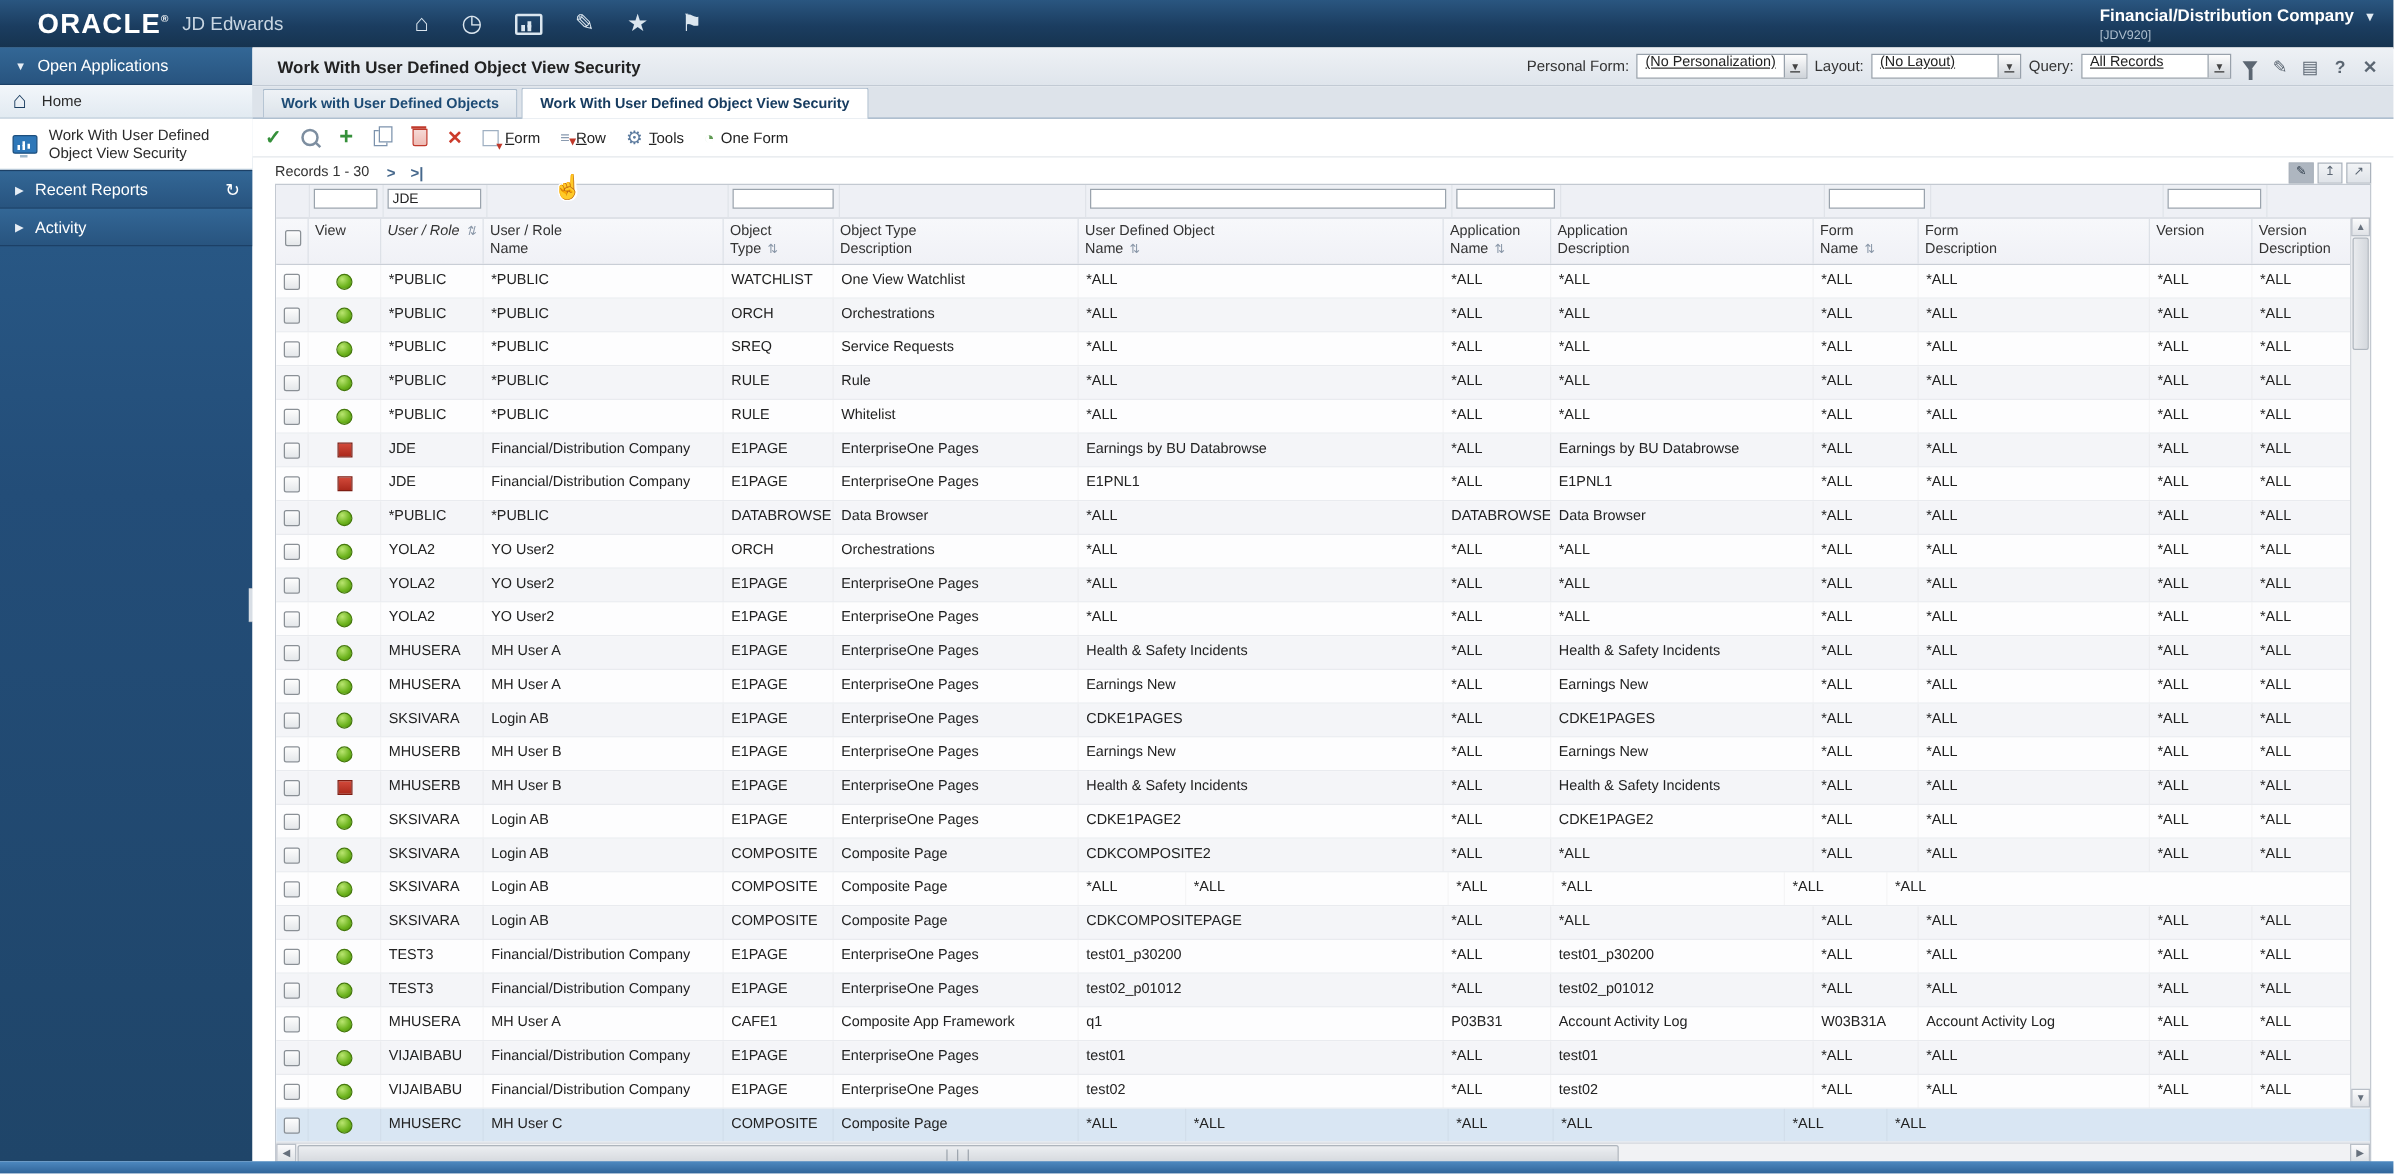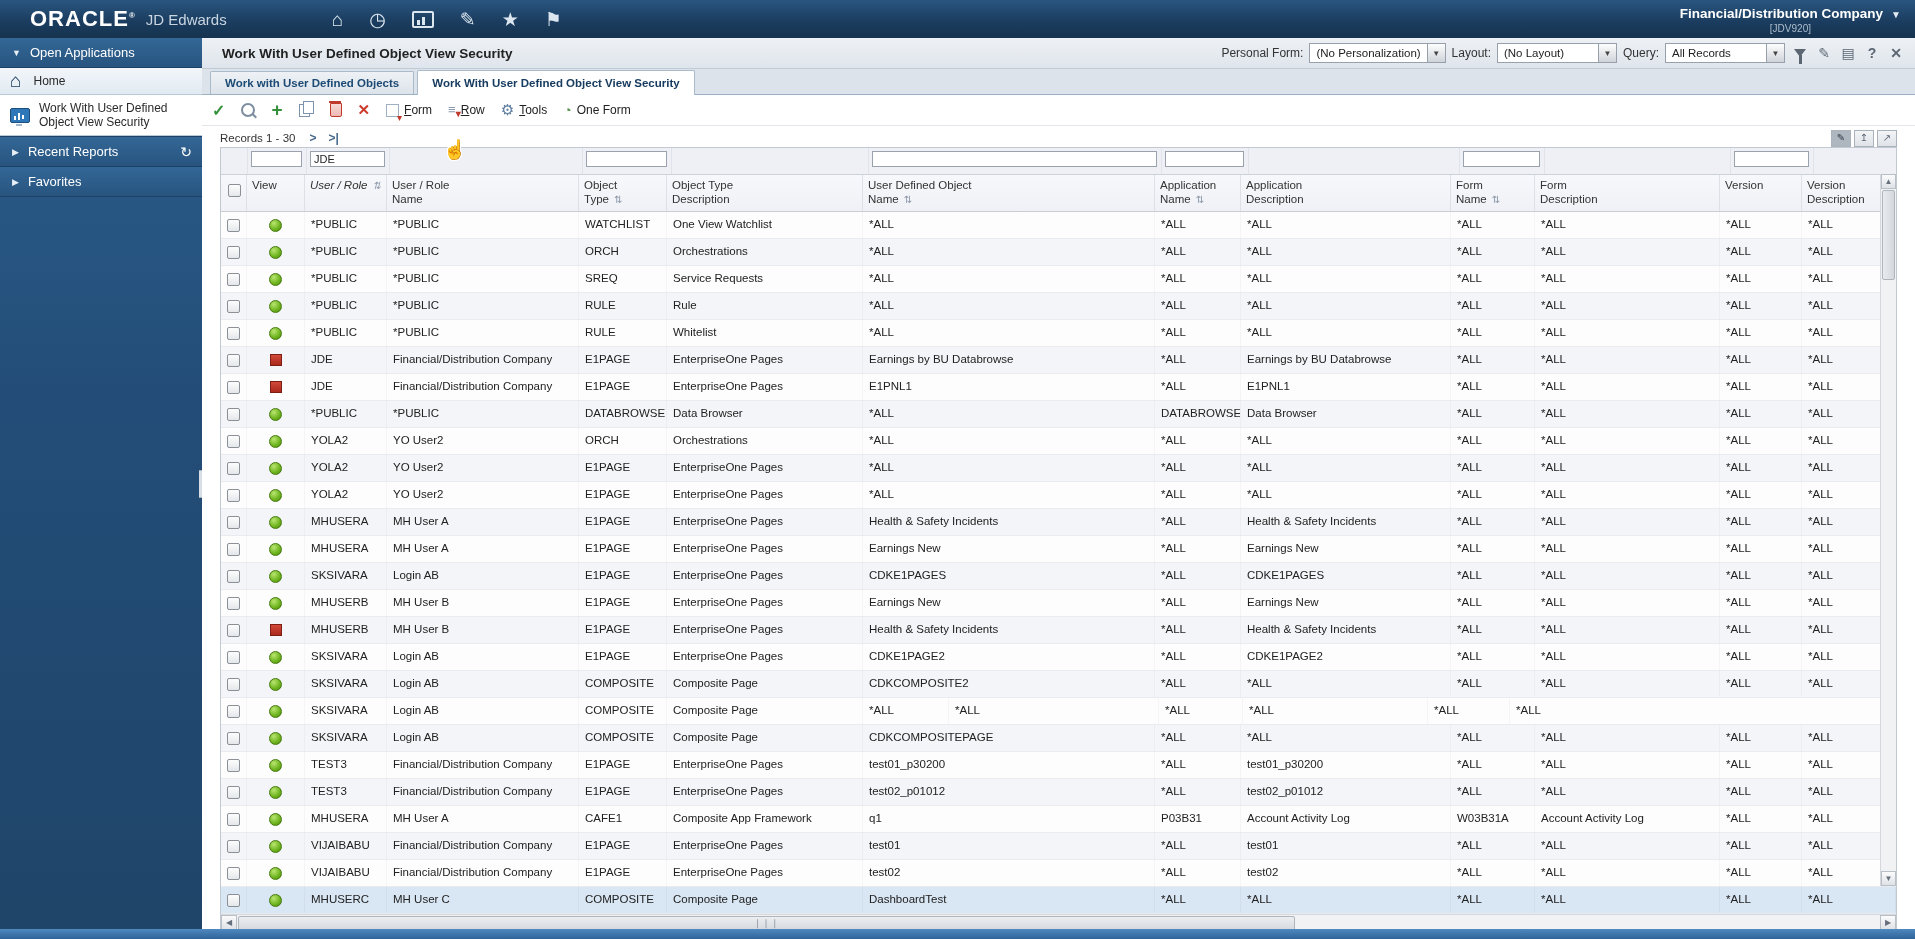--- a/index.html
+++ b/index.html
@@ -13,21 +13,21 @@
   .brand{margin-left:30px;color:#ffffff;font-size:22px;font-weight:bold;letter-spacing:1px;}
   .brand sup{font-size:8px;}
   .product{margin-left:10px;color:#c9d6e2;font-size:15px;}
   .hdr-icons{display:flex;gap:26px;margin-left:105px;align-items:center;}
   .hicon{color:#dbe6ef;font-size:19px;line-height:1;cursor:pointer;}
   .icn-monitor{width:18px;height:13px;border:2px solid #dbe6ef;border-radius:2px;position:relative;display:inline-block;}
   .icn-monitor::after{content:"";position:absolute;left:3px;bottom:1px;width:3px;height:5px;background:#dbe6ef;box-shadow:5px 0 0 #dbe6ef, 5px -3px 0 #dbe6ef;}
   .env{position:absolute;right:14px;top:4px;text-align:right;color:#fff;}
   .env-name{font-size:13.5px;font-weight:bold;}
   .env-caret{font-size:10px;margin-left:8px;color:#e3ecf4;}
-  .env-code{font-size:10px;color:#aebfcf;margin-top:1px;text-align:center;}
+  .env-code{font-size:10px;color:#aebfcf;margin-top:1px;text-align:left;}
 
   
   .sidebar{position:absolute;left:0;top:38px;width:202px;bottom:10px;
            background:linear-gradient(180deg,#2c5f8e 0%,#234d78 40%,#1f4569 100%);}
   .side-sec{height:29px;display:flex;align-items:center;color:#fff;font-size:13px;
             background:linear-gradient(180deg,#336796 0%,#28547f 100%);
             border-bottom:1px solid #1c4066;cursor:pointer;}
   .side-sec .tri{margin:0 9px 0 12px;font-size:9px;color:#e7eef5;}
   .side-sec .spacer{flex:1;}
   .side-sec .refresh{margin-right:10px;font-size:14px;color:#fff;}
@@ -46,21 +46,21 @@
   .collapse-handle{position:absolute;left:199px;top:470px;width:11px;height:26px;background:#d8dee5;
             border:1px solid #a9b3be;border-left:none;border-radius:0 3px 3px 0;color:#5a7390;
             font-size:9px;line-height:24px;text-align:center;cursor:pointer;}
 
   
   .main{position:absolute;left:202px;top:38px;right:0;bottom:10px;background:#ffffff;}
   .titlebar{height:30px;background:linear-gradient(180deg,#eef1f5,#dfe5ec);
             border-bottom:1px solid #c2cad4;display:flex;align-items:center;}
   .page-title{margin-left:20px;font-size:13.5px;font-weight:bold;color:#222;flex:none;}
   .tb-right{margin-left:auto;display:flex;align-items:center;gap:6px;margin-right:10px;font-size:12px;color:#333;}
-  .sel-box{display:flex;align-items:center;border:1px solid #98a1ab;background:#fff;height:18px;}
+  .sel-box{display:flex;align-items:flex-start;border:1px solid #98a1ab;background:#fff;height:18px;text-decoration:underline;}
   .sel-box .sel-val{padding:0 6px;font-size:11.5px;color:#222;min-width:88px;}
   .sel-btn{width:17px;height:18px;background:linear-gradient(#fdfdfd,#cfd4da);border-left:1px solid #98a1ab;
            font-size:8px;color:#444;display:flex;align-items:center;justify-content:center;}
   .tb-icon{font-size:14px;color:#5b6672;width:18px;text-align:center;cursor:pointer;}
   .funnel{width:0;height:0;border-left:6px solid transparent;border-right:6px solid transparent;
           border-top:8px solid #5b6672;position:relative;display:inline-block;margin:0 3px;}
   .funnel::after{content:"";position:absolute;left:-1.5px;top:-2px;width:3px;height:9px;background:#5b6672;}
 
   
   .tabstrip{height:25px;background:#dde3ea;border-bottom:1px solid #9db1c5;position:relative;display:flex;align-items:flex-end;padding-left:8px;}
@@ -184,21 +184,21 @@
       </div>
     </div>
     <div class="side-sec">
       <span class="tri">▶</span>
       <span>Recent Reports</span>
       <span class="spacer"></span>
       <span class="refresh">↻</span>
     </div>
     <div class="side-sec">
       <span class="tri">▶</span>
-      <span>Favorites</span>
+      <span>Activity</span>
     </div>
   </div>
   <div class="collapse-handle">«</div>
 
   <div class="main">
 
     <div class="titlebar">
       <span class="page-title">Work With User Defined Object View Security</span>
       <div class="tb-right">
         <span>Personal Form:</span>
@@ -841,21 +841,20 @@
             <div class="gcell c-sel" style="width: 26px;">
               <div class="checkbox"></div>
             </div>
             <div class="gcell c-view" style="width: 58px;">
               <div class="ind-green"></div>
             </div>
             <div class="gcell c-txt" style="width: 82px;">MHUSERC</div>
             <div class="gcell c-txt" style="width: 192px;">MH User C</div>
             <div class="gcell c-txt" style="width: 88px;">COMPOSITE</div>
             <div class="gcell c-txt" style="width: 196px;">Composite Page</div>
-            <div class="gcell c-txt" style="width: 292px;">DashboardTest</div>
             <div class="gcell c-txt" style="width: 86px;">*ALL</div>
             <div class="gcell c-txt" style="width: 210px;">*ALL</div>
             <div class="gcell c-txt" style="width: 84px;">*ALL</div>
             <div class="gcell c-txt" style="width: 185px;">*ALL</div>
             <div class="gcell c-txt" style="width: 82px;">*ALL</div>
             <div class="gcell c-txt last">*ALL</div>
           </div>
         </div>
       <div class="hscroll">
         <span class="hs-btn left">◀</span>

